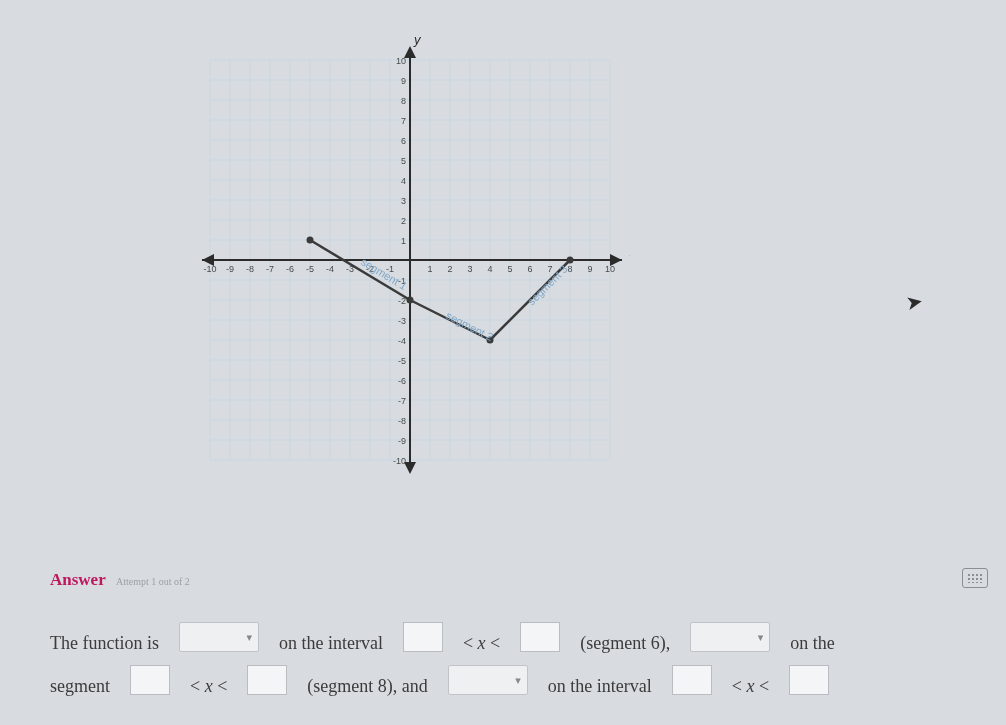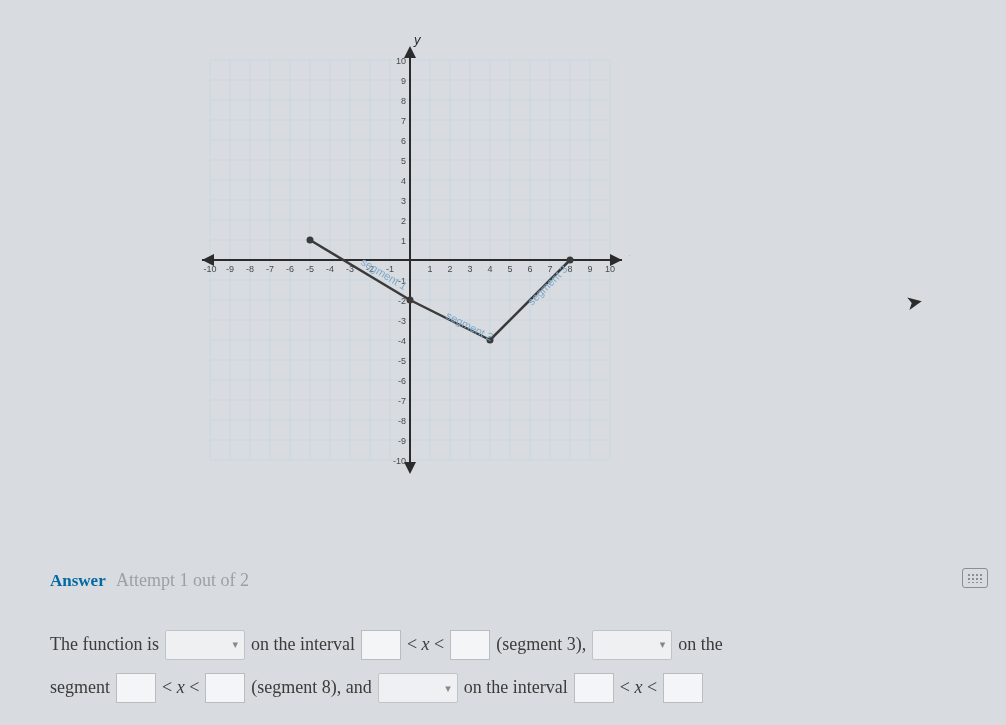--- a/index.html
+++ b/index.html
@@ -22,29 +22,28 @@
   .answer-section {
     position: absolute;
     left: 50px;
     top: 570px;
     right: 20px;
   }
   .answer-head {
     font-size: 17px;
     margin-bottom: 32px;
   }
-  .answer-head .bold { font-weight: bold; color: #0369a1; }
-  .attempt { color: #9aa0a6; font-size: 18px; margin-left: 6px; }
+  .answer-head .bold { font-weight: bold; color: #be185d; }
+  .attempt { color: #9aa0a6; font-size: 10px; margin-left: 6px; }
   .line {
     font-size: 18px;
     color: #3b3b3b;
     display: flex;
     flex-wrap: wrap;
-    align-items: center;
-    gap: 6px;
+    gap: 20px;
     line-height: 2.4;
   }
   .dd {
     display: inline-flex;
     align-items: center;
     min-width: 80px;
     height: 30px;
     border: 1px solid #c0c4c8;
     background: #eef0f2;
     border-radius: 2px;
@@ -234,21 +233,21 @@
 
   <div class="line">
     <span>The function is</span>
     <span class="dd">
         <span class="chev">▾</span>
       </span>
     <span>on the interval</span>
     <span class="box"></span>
     <span>&lt; <span class="mathx">x</span> &lt;</span>
     <span class="box"></span>
-    <span>(segment 3),</span>
+    <span>(segment 6),</span>
     <span class="dd">
         <span class="chev">▾</span>
       </span>
     <span>on the</span>
   </div>
 
   <div class="line">
     <span>segment</span>
     <span class="box"></span>
     <span>&lt; <span class="mathx">x</span> &lt;</span>

